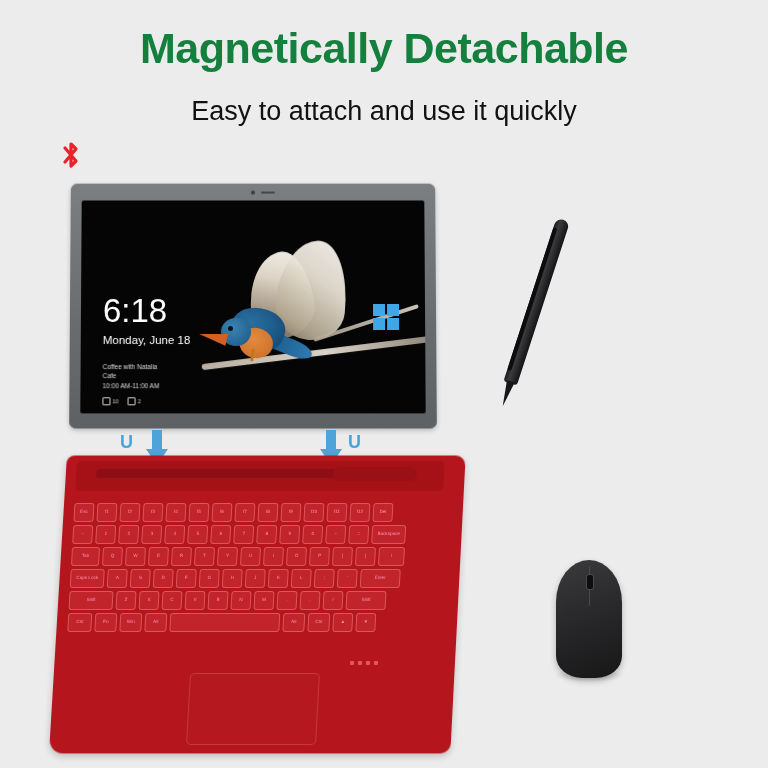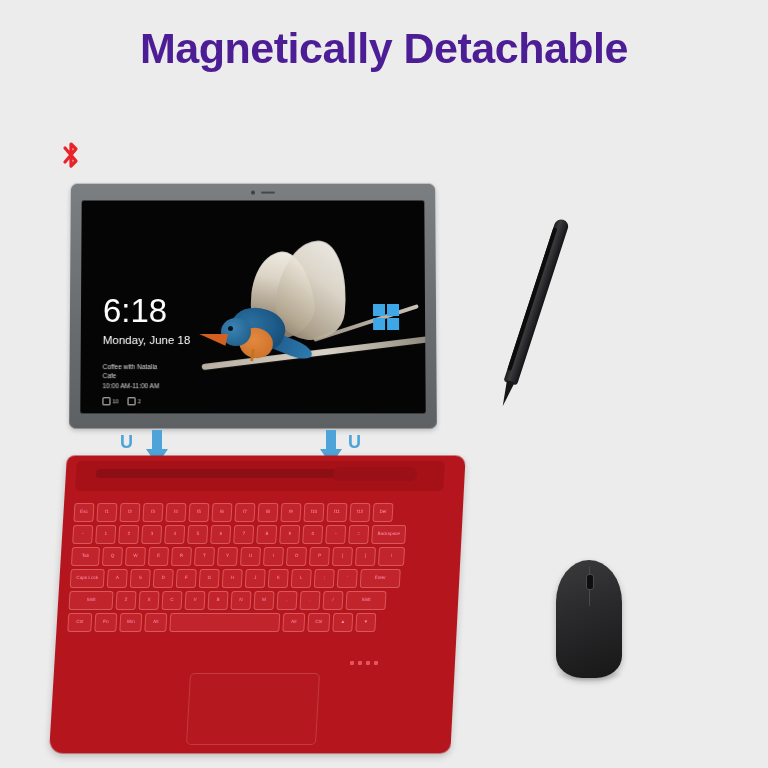--- a/index.html
+++ b/index.html
@@ -25,21 +25,21 @@
   
   .headline {
     position: absolute;
     top: 24px;
     left: 0;
     width: 768px;
     text-align: center;
     font-size: 43px;
     font-weight: 700;
     letter-spacing: -0.5px;
-    color: #4c1d95;
+    color: #15803d;
     white-space: nowrap;
   }
   .subhead {
     position: absolute;
     top: 96px;
     left: 0;
     width: 768px;
     text-align: center;
     font-size: 27px;
     font-weight: 400;
@@ -499,20 +499,21 @@
     height: 14px;
     background: radial-gradient(ellipse at center, rgba(0,0,0,0.22), rgba(0,0,0,0) 70%);
   }
 </style>
 </head>
 <body>
 
 <div class="stage">
 
   <div class="headline">Magnetically Detachable</div>
+  <div class="subhead">Easy to attach and use it quickly</div>
 
   <div class="bt-line">
     <span class="bt-icon">
       <svg width="22" height="30" viewBox="0 0 22 30">
         <path d="M5 8 L16 21 L11 26 L11 4 L16 9 L5 22" fill="none" stroke="#e8242a" stroke-width="3.2" stroke-linejoin="round" stroke-linecap="round"></path>
       </svg>
     </span>
   </div>
 
   <div class="tablet">

